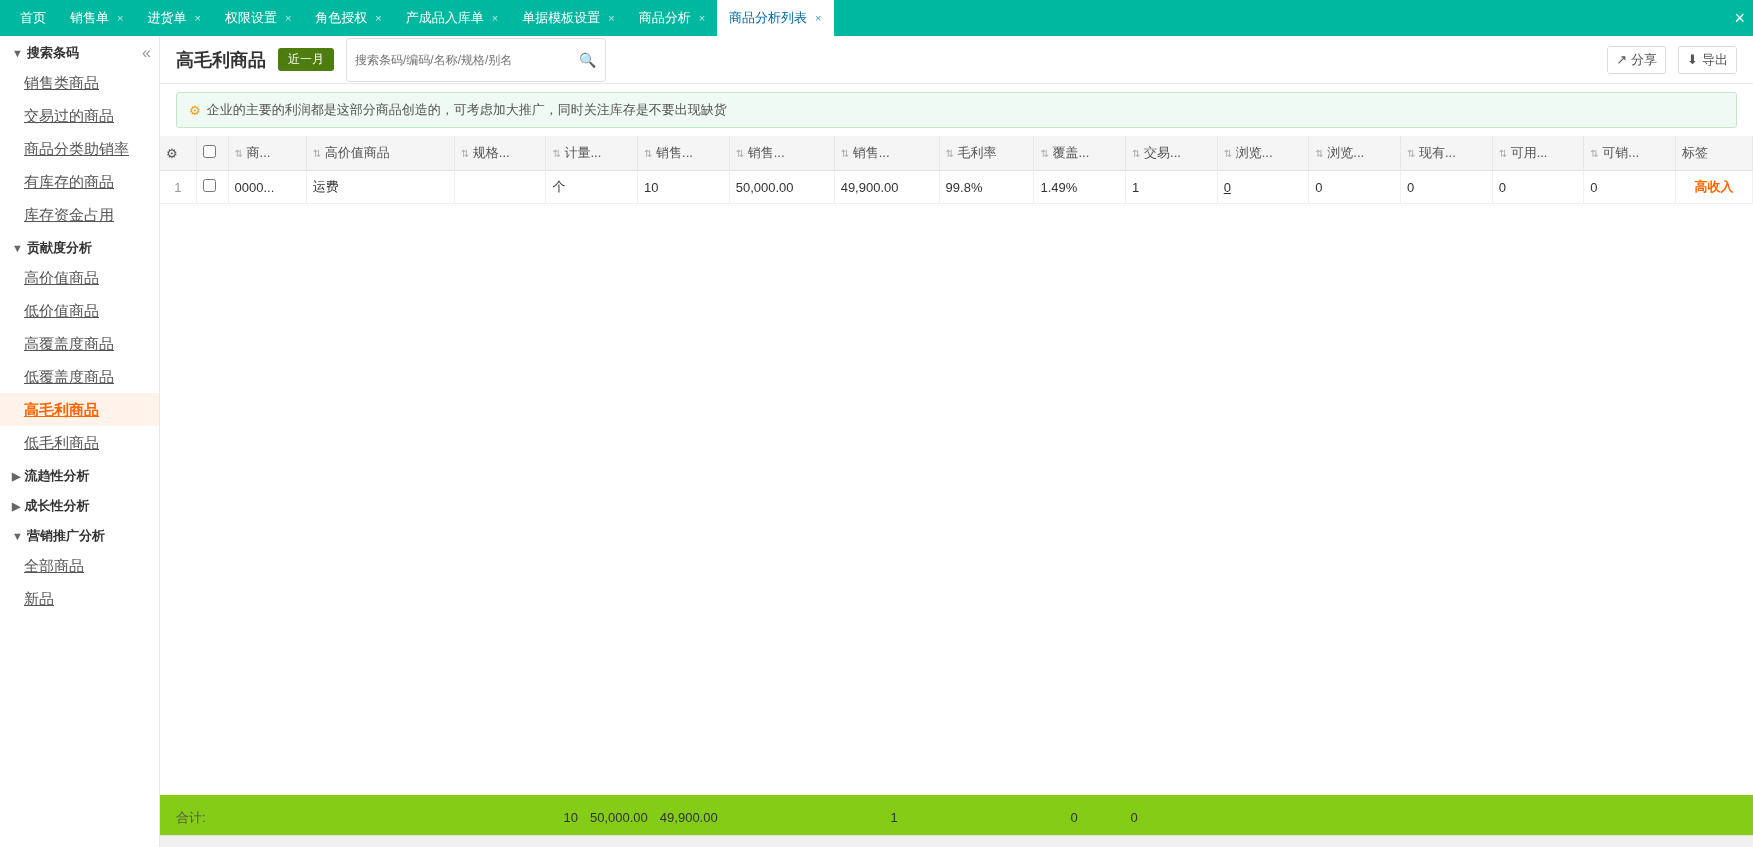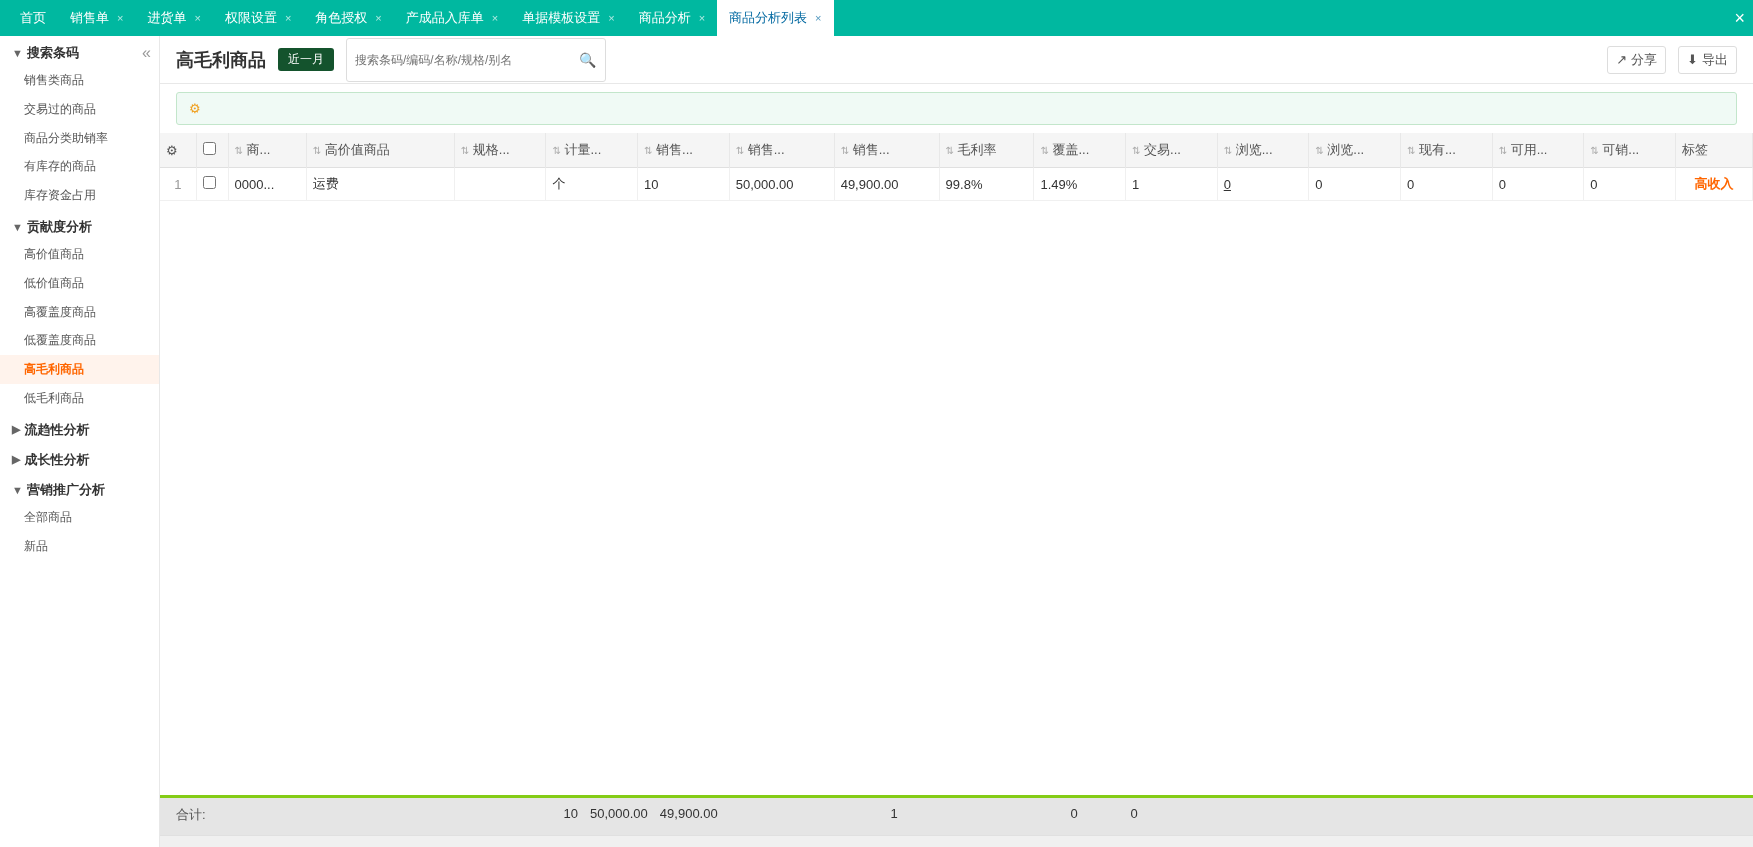--- a/index.html
+++ b/index.html
@@ -69,22 +69,23 @@
       color: #333;
       font-size: 13px;
       font-weight: bold;
       cursor: pointer;
     }
     .sidebar-group-title .arrow { margin-right: 4px; font-size: 11px; color: #666; }
     .sidebar-item {
       padding: 6px 12px 6px 24px;
       color: #555;
       cursor: pointer;
-      font-size: 12px;
+      font-size: 15px;
       line-height: 1.4;
+      text-decoration: underline;
     }
     .sidebar-item.active {
       background: #fff3ec;
       color: #f60;
       font-weight: bold;
     }
 
     
     .content {
       flex: 1;
@@ -103,21 +104,21 @@
       gap: 12px;
       height: 48px;
     }
     .content-title {
       font-size: 18px;
       font-weight: bold;
       color: #333;
       white-space: nowrap;
     }
     .filter-btn {
-      background: #14532d;
+      background: #4d7c0f;
       color: #fff;
       border: none;
       border-radius: 3px;
       padding: 3px 10px;
       cursor: pointer;
       font-size: 12px;
       white-space: nowrap;
     }
     .search-box {
       display: flex;
@@ -200,23 +201,23 @@
       white-space: nowrap;
     }
     .tag-high { color: #f60; font-weight: bold; margin-top: 8px; }
     .tag-cell { text-align: center; }
     .row-num { color: #999; text-align: center; }
     .link-underline { color: #333; text-decoration: underline; cursor: pointer; }
 
     
     .table-footer {
       display: flex;
-      align-items: flex-start;
-      background: #e5e5e5;
-      border-top: 3px solid #84cc16;
+      align-items: center;
+      background: #84cc16;
+      border-top: 5px solid #84cc16;
       padding: 8px 16px;
       font-size: 13px;
       color: #333;
       min-height: 40px;
       gap: 0;
     }
     .footer-label { color: #555; margin-right: 8px; width: 40px; }
     .footer-cells { display: flex; flex: 1; }
     .footer-cell {
       padding: 0 6px;
@@ -339,20 +340,21 @@
         <span>分享</span>
       </div>
       <div class="action-btn">
         <span>⬇</span>
         <span>导出</span>
       </div>
     </div>
 
     <div class="tip-bar">
       <span class="tip-icon">⚙</span>
+      <span>企业的主要的利润都是这部分商品创造的，可考虑加大推广，同时关注库存是不要出现缺货</span>
     </div>
 
     <div class="table-wrapper">
       <table>
         <thead>
           <tr>
             <th style="width:36px;">
               <span>⚙</span>
             </th>
             <th style="width:32px;">

